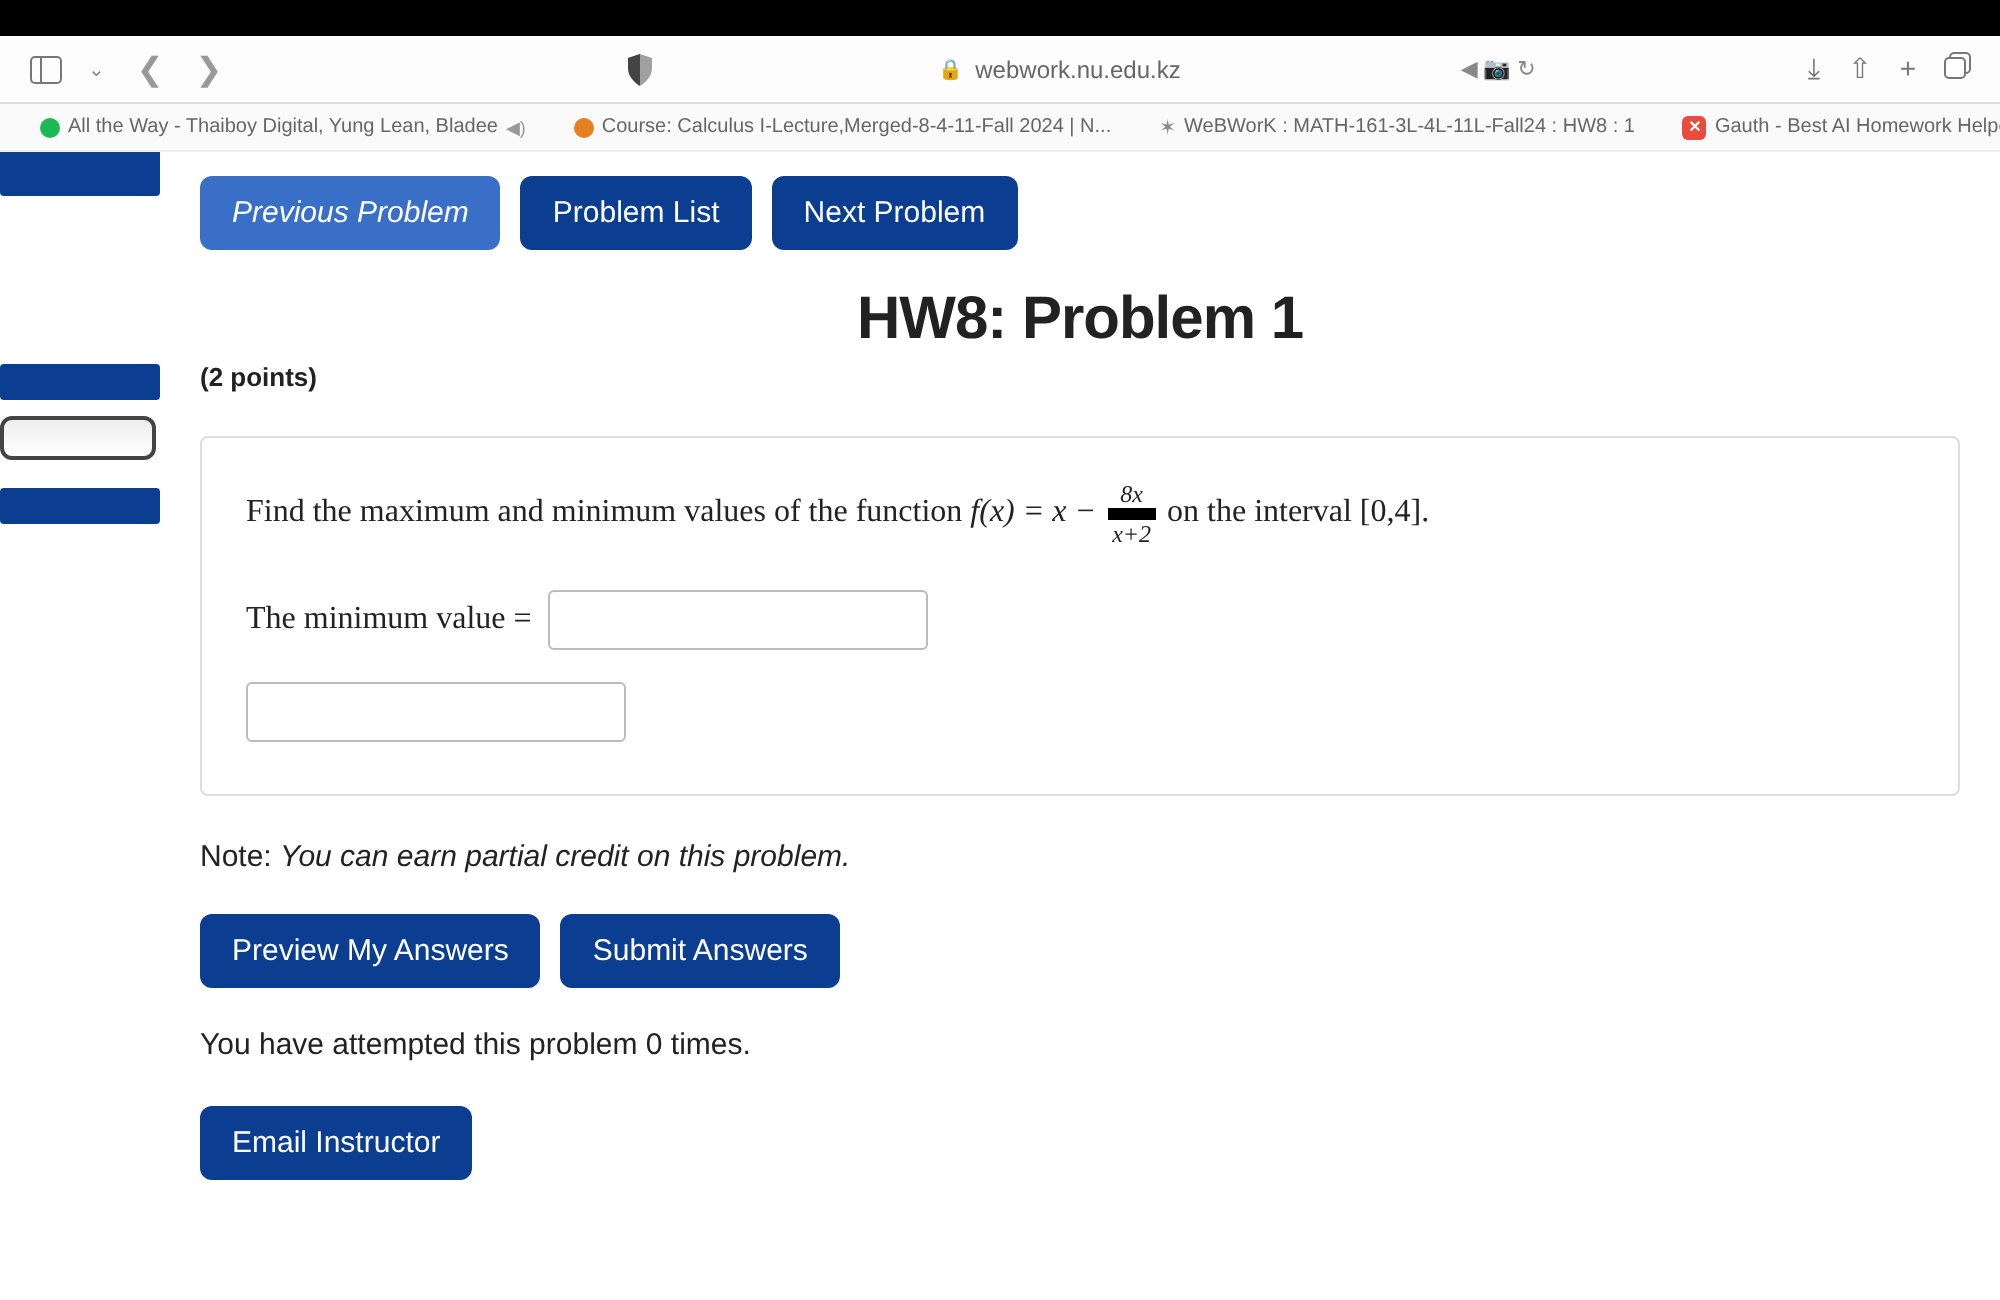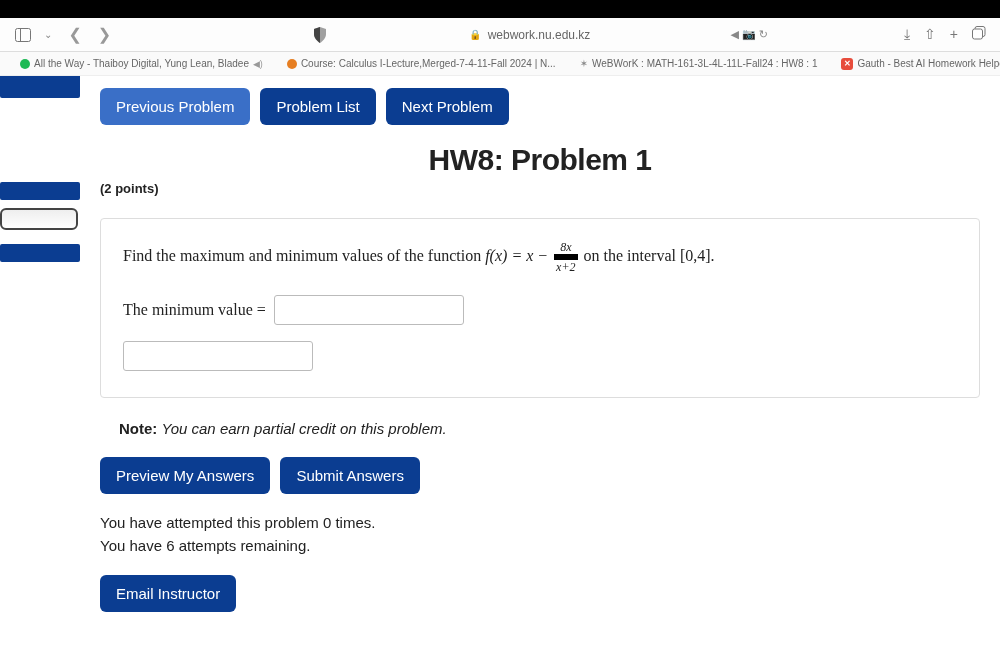--- a/index.html
+++ b/index.html
@@ -20,33 +20,33 @@
   .bm-red-x { color: #fff; background: #e74c3c; font-size: 8px; font-weight: bold; width: 12px; height: 12px; border-radius: 3px; display: flex; align-items: center; justify-content: center; }
   .content-row { display: flex; flex: 1; min-height: 0; }
   .sidebar { width: 80px; padding-top: 0; }
   .sidebar .bar { height: 18px; background: #0b3d91; margin: 14px 0 0 0; border-radius: 2px; }
   .sidebar .bar.top { height: 22px; margin-top: 0; border-radius: 0 0 2px 2px; }
   .sidebar .slot { height: 22px; margin: 8px 2px 0 0; border: 2px solid #444; border-radius: 6px; background: linear-gradient(#eee,#fff); }
   .main { flex: 1; padding: 12px 0 0 20px; overflow-y: auto; }
   .main-inner { max-width: 880px; }
   .btn-row { display: flex; gap: 10px; margin-bottom: 18px; }
   .btn { background: #0b3d91; color: #fff; border: none; border-radius: 6px; padding: 10px 16px; font-size: 15px; cursor: pointer; }
-  .btn.light { background: #3a6fc7; }
+  .btn.light { background: #3a6fc7; font-style: italic; }
   h2.title { font-size: 30px; font-weight: 700; letter-spacing: -0.5px; margin-bottom: 4px; text-align: center; }
   .points { font-size: 13px; font-weight: 600; margin-bottom: 22px; }
   .problem-body { border: 1px solid #ddd; border-radius: 4px; padding: 22px 4px 26px 22px; margin-bottom: 22px; }
   .problem-text { font-family: Georgia, 'Times New Roman', serif; font-size: 16px; margin-bottom: 22px; }
   .math { font-style: italic; font-family: Georgia, serif; }
   .frac { display: inline-block; vertical-align: middle; text-align: center; font-size: 12px; line-height: 1; padding: 0 2px; }
   .frac .num { display: block; border-bottom: 6px solid #000000; padding: 0 2px 1px; }
   .frac .den { display: block; padding: 1px 2px 0; }
   .answer-row { display: flex; align-items: center; gap: 8px; margin-bottom: 16px; font-family: Georgia, serif; font-size: 16px; }
   .answer-row input { width: 190px; height: 30px; border: 1px solid #bbb; border-radius: 3px; padding: 0 6px; font-size: 14px; }
   .note { font-size: 15px; margin-bottom: 20px; }
-  .note .lbl { font-weight: 700; margin-left: 19px; }
+  .note .lbl { font-weight: 400; }
   .note .msg { font-style: italic; }
   .attempts { font-size: 15px; margin-top: 14px; line-height: 1.5; margin-bottom: 18px; }
   svg { display: block; }
 </style>
 </head>
 <body>
 
 <div class="window">
   <div class="top-black"></div>
 
@@ -87,21 +87,21 @@
   </div>
 
   <div class="bookmarks">
     <div class="bm">
       <span class="bm-dot bm-green"></span>
       <span>All the Way - Thaiboy Digital, Yung Lean, Bladee</span>
       <span style="color:#999;font-size:9px">◀︎)</span>
     </div>
     <div class="bm">
       <span class="bm-dot bm-orange"></span>
-      <span>Course: Calculus I-Lecture,Merged-7-4-11-Fall 2024 | N...</span>
+      <span>Course: Calculus I-Lecture,Merged-8-4-11-Fall 2024 | N...</span>
     </div>
     <div class="bm">
       <span style="color:#888">✶</span>
       <span>WeBWorK : MATH-161-3L-4L-11L-Fall24 : HW8 : 1</span>
     </div>
     <div class="bm">
       <span class="bm-red-x">✕</span>
       <span>Gauth - Best AI Homework Helper for All School Subjects</span>
     </div>
   </div>
@@ -151,21 +151,20 @@
           <span class="msg">You can earn partial credit on this problem.</span>
         </div>
 
         <div class="btn-row">
           <button class="btn">Preview My Answers</button>
           <button class="btn">Submit Answers</button>
         </div>
 
         <div class="attempts">
           <div>You have attempted this problem 0 times.</div>
-          <div>You have 6 attempts remaining.</div>
         </div>
 
         <div class="btn-row">
           <button class="btn">Email Instructor</button>
         </div>
       </div>
     </div>
   </div>
 </div>
 

